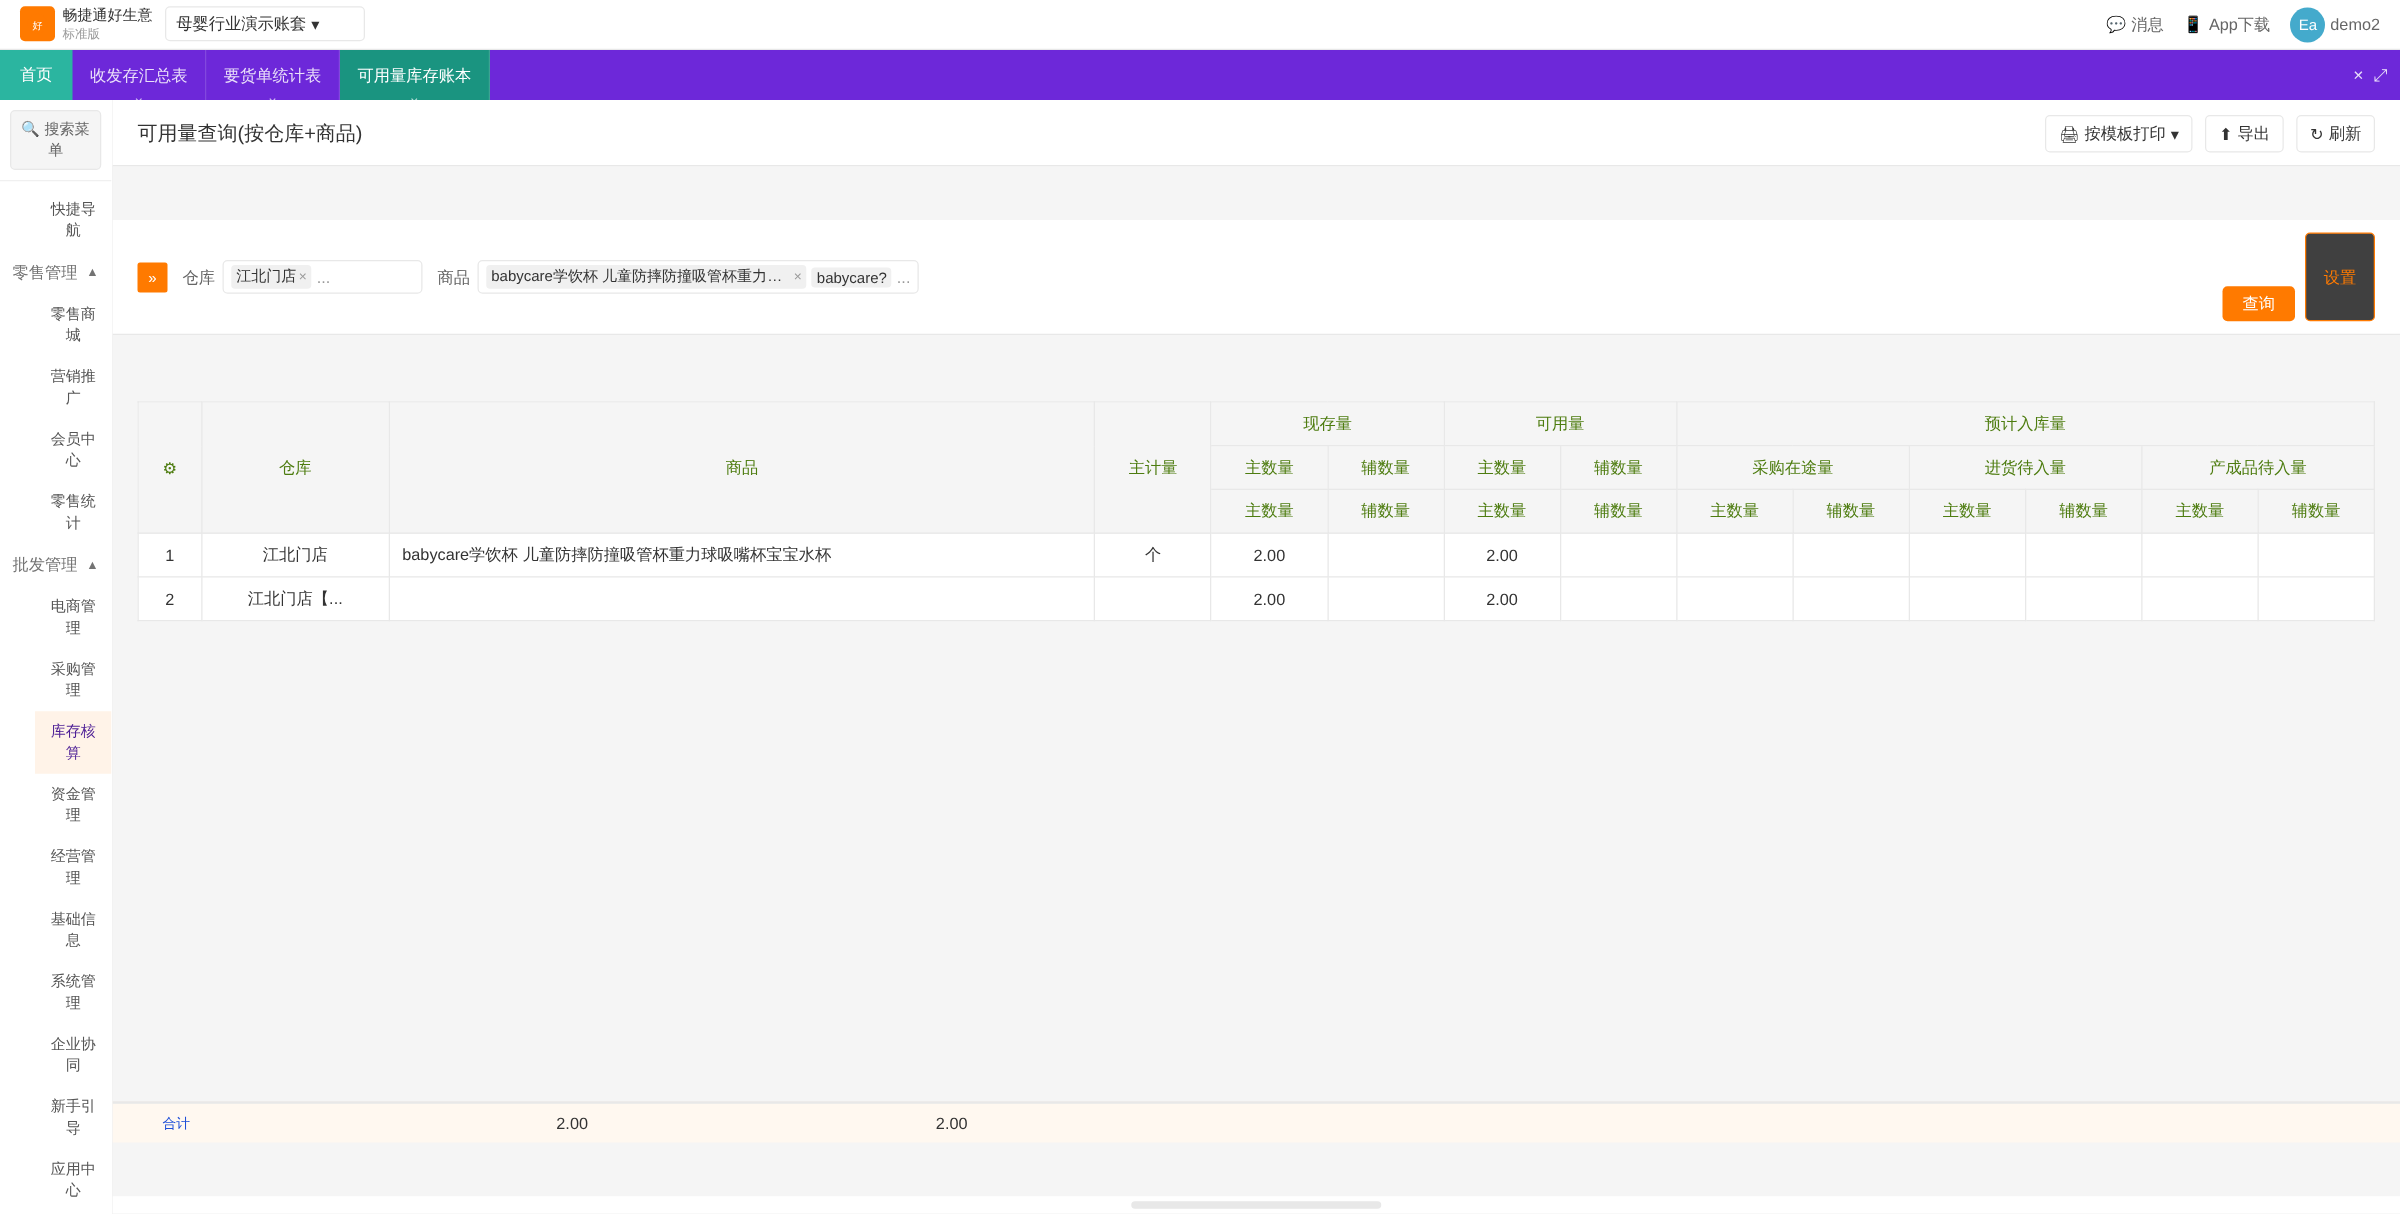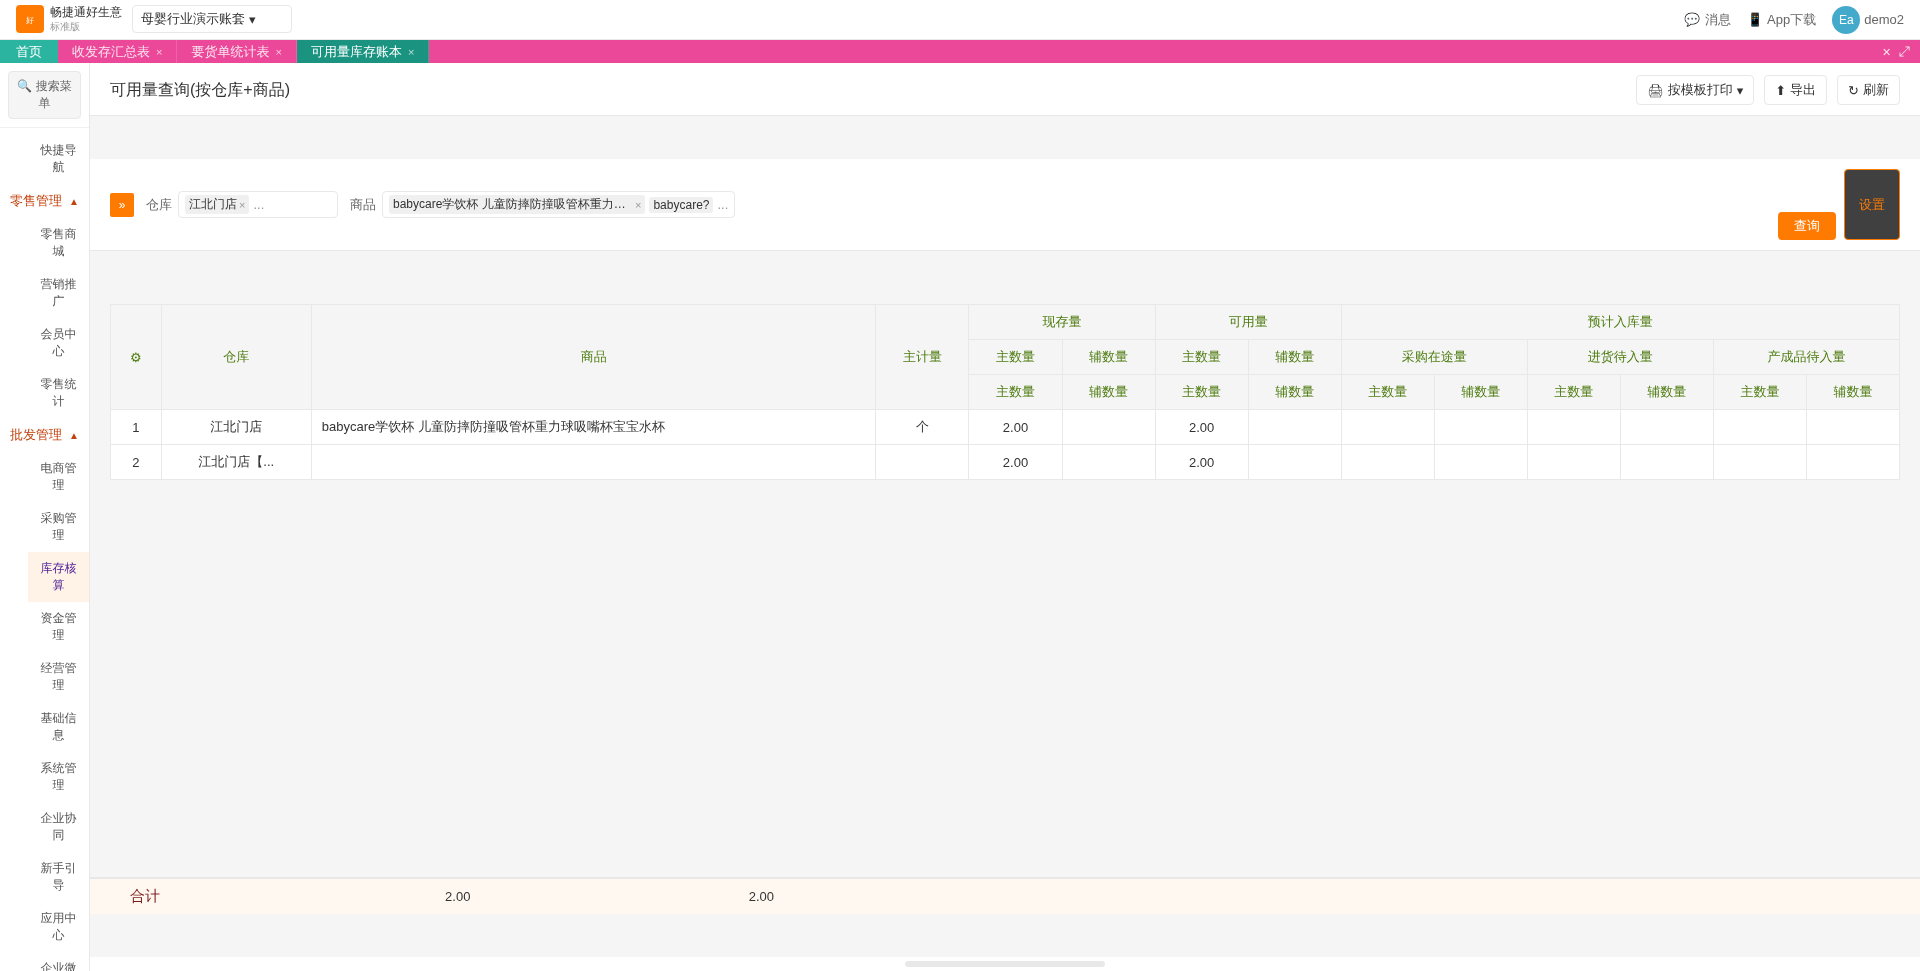--- a/index.html
+++ b/index.html
@@ -78,36 +78,37 @@
       background: #4ac;
       display: flex;
       align-items: center;
       justify-content: center;
       color: white;
       font-size: 12px;
     }
 
     
     .nav-tabs-bar {
-      height: 23px;
-      background: #ec4899;
+      height: 40px;
+      background: #6d28d9;
       display: flex;
       align-items: stretch;
       flex-shrink: 0;
     }
     .nav-tab {
       display: flex;
       align-items: center;
-      padding: 0 14px;
+      padding: 12px 14px;
       cursor: pointer;
       font-size: 13px;
       color: rgba(255,255,255,0.85);
       gap: 6px;
       border-right: 1px solid rgba(255,255,255,0.15);
       white-space: nowrap;
+      flex-direction: column;
     }
     .nav-tab.active {
       background: #1a9480;
       color: #fff;
       font-weight: 500;
     }
     .nav-tab .close-x {
       font-size: 11px;
       color: rgba(255,255,255,0.7);
       cursor: pointer;
@@ -168,21 +169,21 @@
     }
     .sidebar-nav {
       padding: 6px 0;
     }
     .sidebar-section {
       display: flex;
       align-items: center;
       justify-content: space-between;
       padding: 8px 10px;
       font-size: 13px;
-      color: #c2410c;
+      color: #737373;
       cursor: pointer;
     }
     .sidebar-item {
       padding: 8px 10px;
       font-size: 12px;
       color: #555;
       cursor: pointer;
       text-align: center;
       margin-left: 28px;
     }
@@ -382,22 +383,22 @@
     .footer-total {
       background: #fff8f0;
       border-top: 2px solid #e8e8e8;
       padding: 8px 20px;
       display: flex;
       align-items: center;
       gap: 0;
       flex-shrink: 0;
     }
     .footer-label {
-      font-size: 15px;
-      color: #7f1d1d;
+      font-size: 11px;
+      color: #1d4ed8;
       font-weight: 500;
       width: 120px;
       padding-left: 20px;
     }
     .footer-cells {
       display: flex;
       flex: 1;
       align-items: center;
     }
     .footer-cell {

